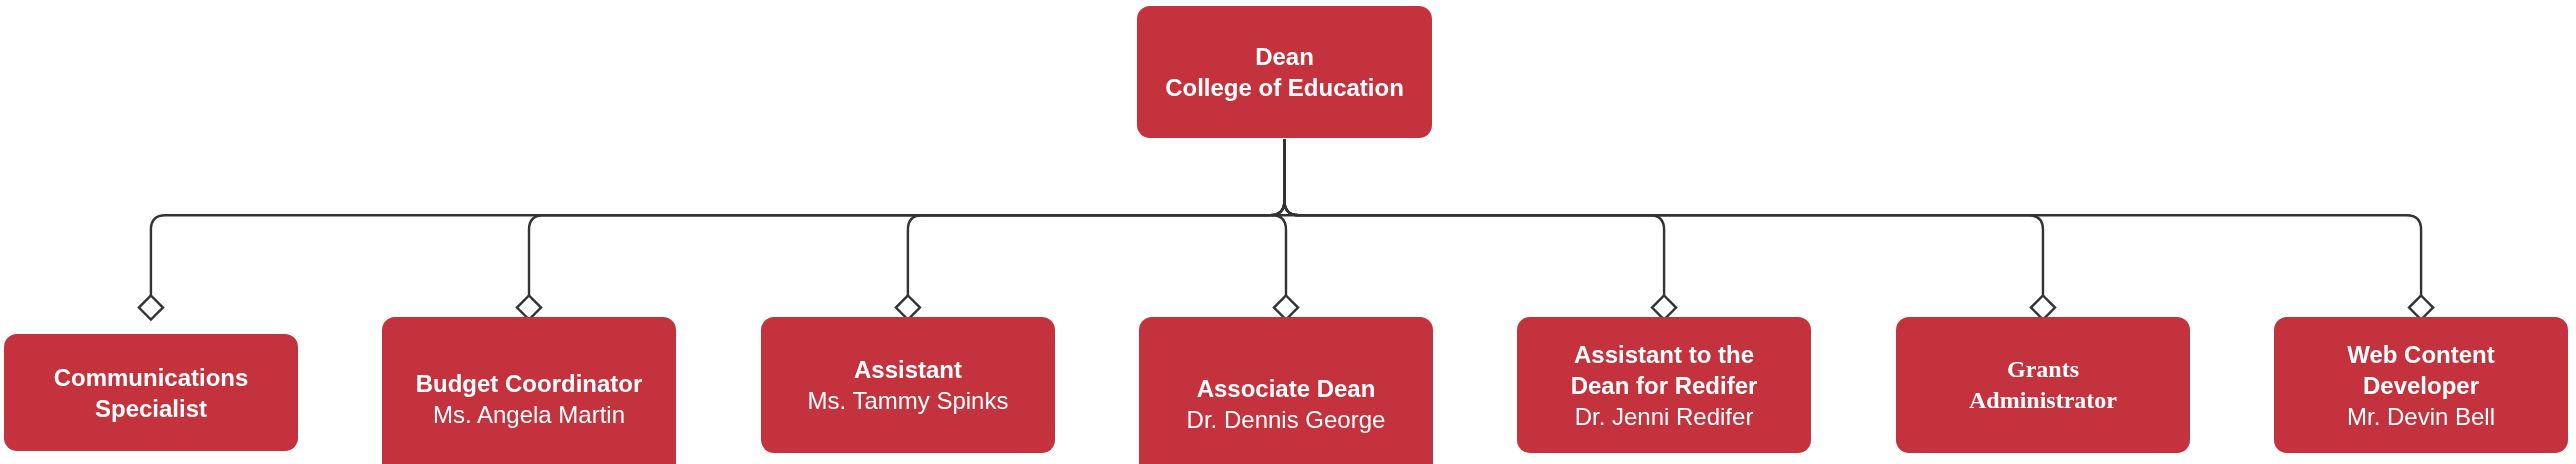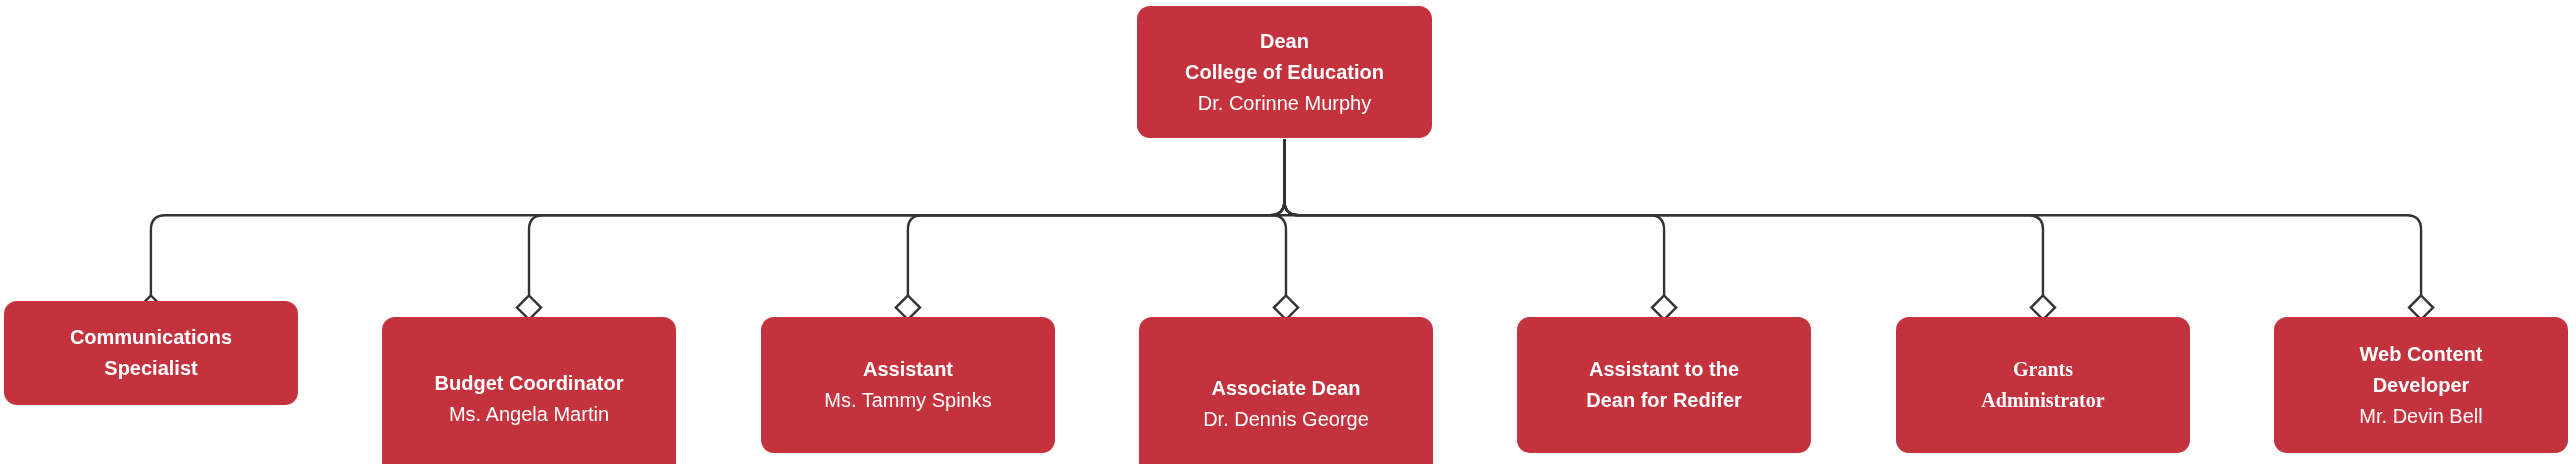--- a/index.html
+++ b/index.html
@@ -29,21 +29,21 @@
     position: absolute;
     z-index: 2;
     background: var(--node-fill, #C4323E);
     color: var(--node-text, #ffffff);
     border-radius: 13px;
     display: flex;
     flex-direction: column;
     justify-content: center;
     align-items: center;
     text-align: center;
-    font-size: 20px;
+    font-size: 24px;
     line-height: 31px;
     box-sizing: border-box;
     padding: 0 9.6px;
   }
   .node .title { font-weight: 700; }
   .node .name  { font-weight: 400; }
 </style>
 </head>
 <body>
 
@@ -60,42 +60,42 @@
       <path d="M 1600 173 L 1600 250 Q 1600 268 1618 268 L 2055 268 Q 2073 268 2073 286 L 2073 368" fill="none" stroke="#333333" stroke-width="3"></path>
       <polygon points="2073,368 2088,383 2073,398 2058,383" fill="#FFFFFF" stroke="#333333" stroke-width="3"></polygon>
       <path d="M 1600 173 L 1600 250 Q 1600 268 1618 268 L 2527 268 Q 2545 268 2545 286 L 2545 368" fill="none" stroke="#333333" stroke-width="3"></path>
       <polygon points="2545,368 2560,383 2545,398 2530,383" fill="#FFFFFF" stroke="#333333" stroke-width="3"></polygon>
       <path d="M 1600 173 L 1600 250 Q 1600 268 1618 268 L 2998 268 Q 3016 268 3016 286 L 3016 368" fill="none" stroke="#333333" stroke-width="3"></path>
       <polygon points="3016,368 3031,383 3016,398 3001,383" fill="#FFFFFF" stroke="#333333" stroke-width="3"></polygon>
     </svg>
   <div class="node" id="root-node" style="left: 1137px; top: 6.4px; width: 295px; height: 132px;">
       <div class="title">Dean</div>
       <div class="title">College of Education</div>
-      <div class="name">Dr. Corinne Murphy</div>
     </div>
   <div id="children-layer">
-      <div class="node" style="left: 4px; top: 301px; width: 294px; height: 104px;">
+      <div class="node" style="left: 4px; top: 334px; width: 294px; height: 117px;">
         <div class="title">Communications</div>
         <div class="title">Specialist</div>
       </div>
       <div class="node" style="left: 382px; top: 317px; width: 294px; height: 164px;">
         <div class="title">Budget Coordinator</div>
         <div class="name">Ms. Angela Martin</div>
       </div>
       <div class="node" style="left: 761px; top: 317px; width: 294px; height: 136px;">
         <div class="title">Assistant</div>
         <div class="name">Ms. Tammy Spinks</div>
       </div>
       <div class="node" style="left: 1139px; top: 317px; width: 294px; height: 174px;">
         <div class="title">Associate Dean</div>
         <div class="name">Dr. Dennis George</div>
       </div>
       <div class="node" style="left: 1517px; top: 317px; width: 294px; height: 136px; align-items: center;">
         <div class="title">Assistant to the</div>
         <div class="title">Dean for Redifer</div>
+        <div class="name">Dr. Jenni Redifer</div>
       </div>
       <div class="node" style="left: 1896px; top: 317px; width: 294px; height: 136px; font-family: Liberation Serif, serif;">
         <div class="title">Grants</div>
         <div class="title">Administrator</div>
       </div>
       <div class="node" style="left: 2274px; top: 317px; width: 294px; height: 136px;">
         <div class="title">Web Content</div>
         <div class="title">Developer</div>
         <div class="name">Mr. Devin Bell</div>
       </div>

